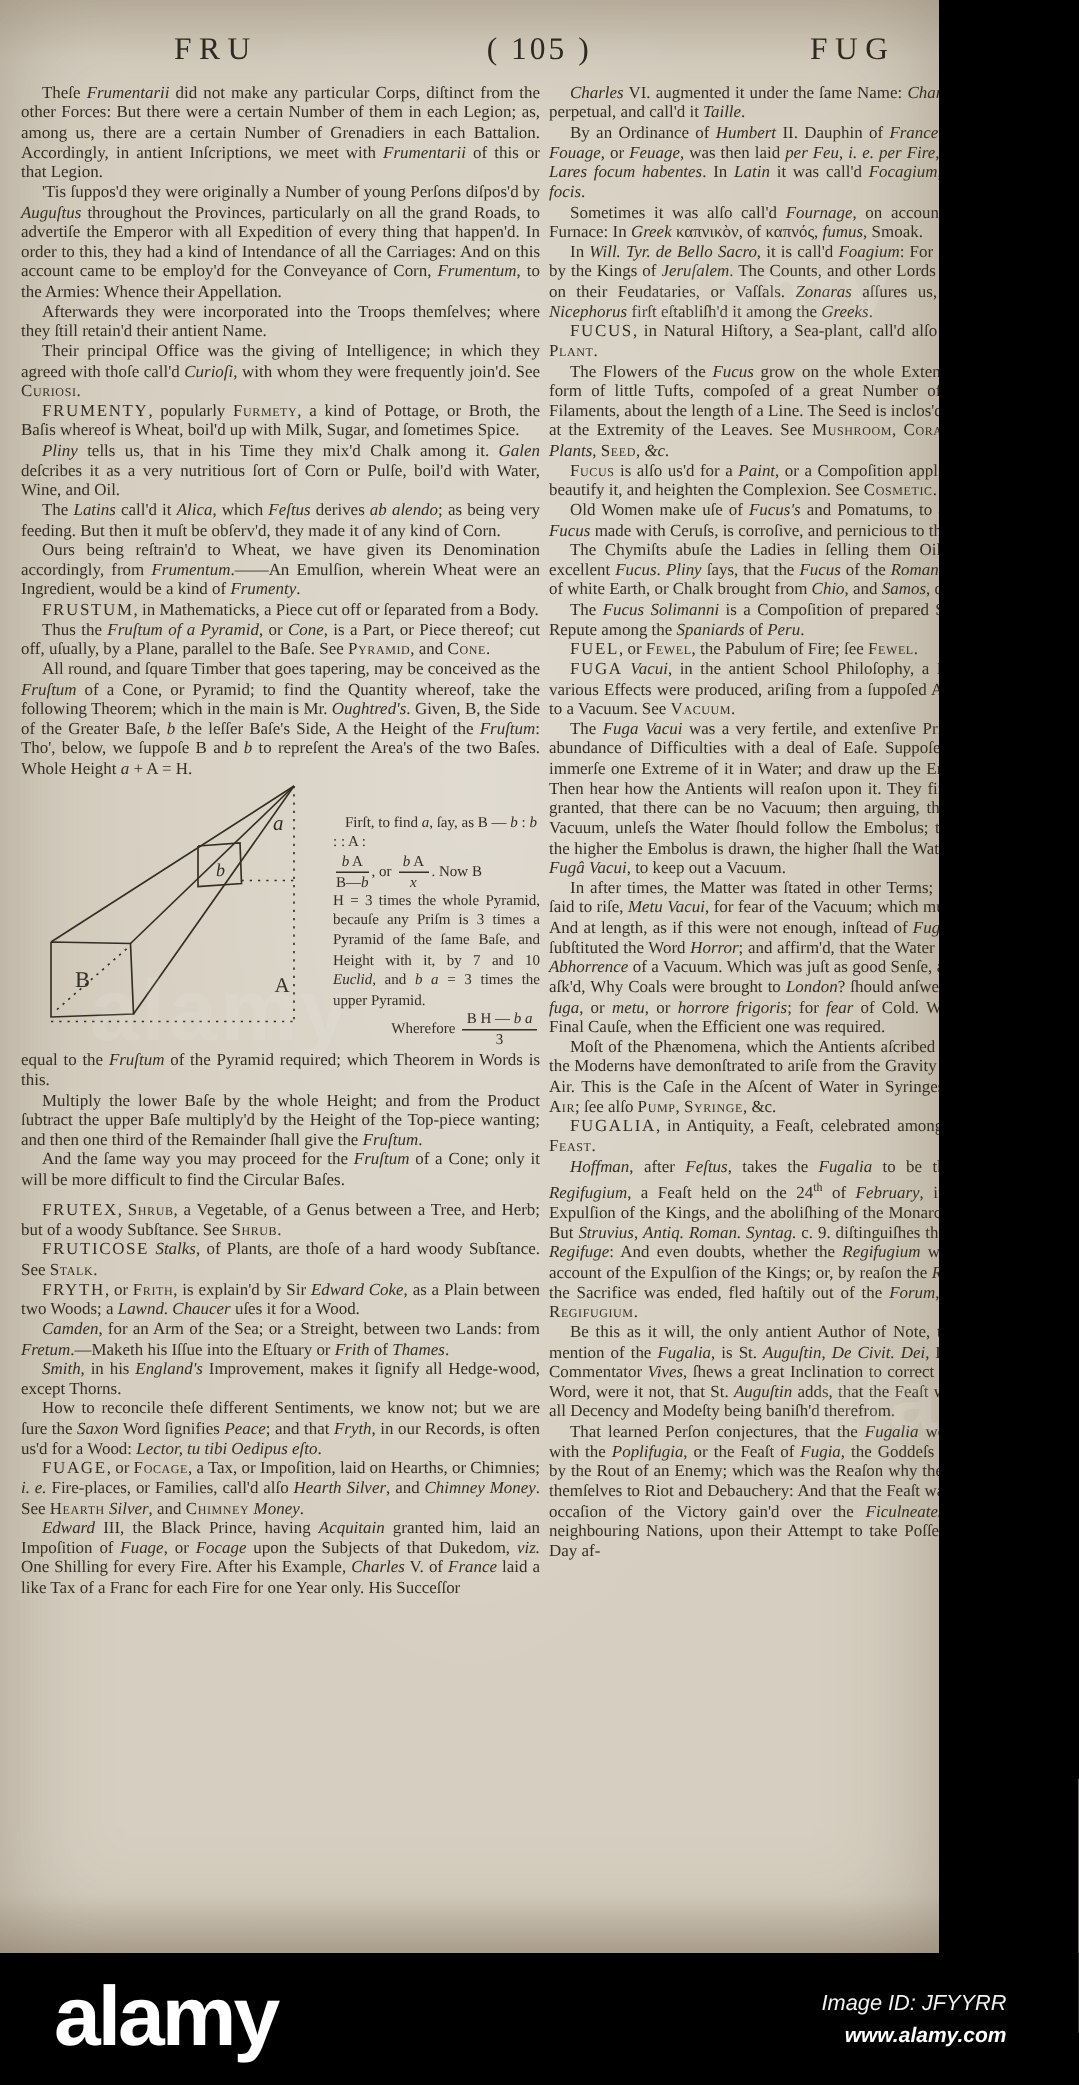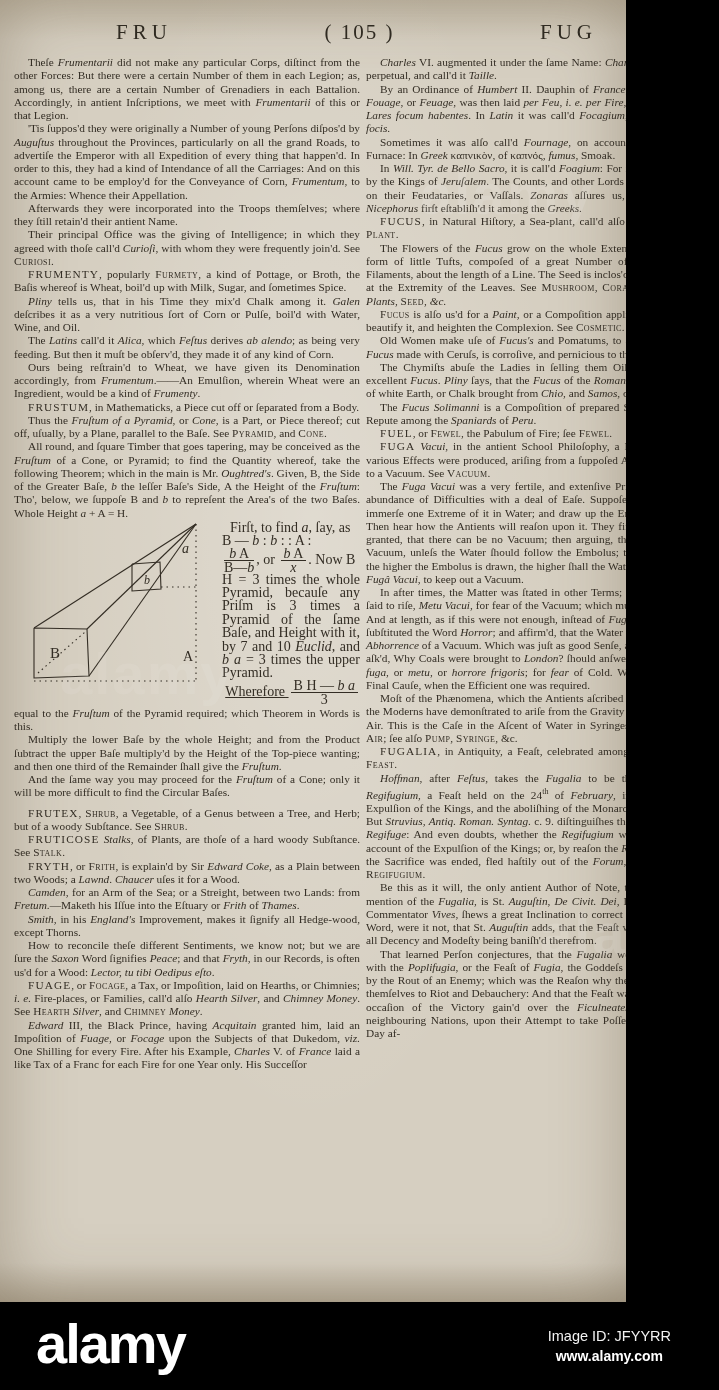--- a/index.html
+++ b/index.html
@@ -39,27 +39,27 @@
   .col p.noindent{text-indent:0;}
   .gap{margin-top:7px;}
   i{font-style:italic;}
   .sc{font-variant:small-caps;letter-spacing:0.4px;}
   .hw{letter-spacing:1.1px;}
   sup{font-size:8px;}
 
   
   .figure{display:flex;margin:1px 0 2px 0;}
   .fig-art{width:208px;flex:0 0 208px;}
-  .fig-math{flex:1;font-size:14px;line-height:13.4px;text-align:justify;}
+  .fig-math{flex:1;font-size:10px;line-height:13.4px;text-align:justify;margin-top:21px;}
   .fig-math .mline{text-indent:0;margin:0;}
   .fig-math .center{text-align:left;text-indent:8px;}
   .frac{display:inline-block;vertical-align:middle;text-align:center;line-height:11px;margin:0 2px;}
   .frac .num{display:block;border-bottom:1px solid #332d24;padding:0 3px 1px 3px;}
   .frac .den{display:block;padding-top:1px;}
-  .wherefore{margin-top:3px;text-align:right;text-indent:0;text-decoration:underline;}
+  .wherefore{margin-top:3px;text-align:right;text-indent:0;}
   svg text{font-family:"Liberation Serif","DejaVu Serif",serif;fill:#332d24;}
 
   
   .sigrow{position:absolute;top:1309px;left:366px;width:346px;height:16px;font-size:12px;}
   .sig{position:absolute;left:0;width:100%;text-align:right;letter-spacing:2px;}
   .catch{position:absolute;right:2px;top:-12px;font-size:11.3px;}
 
   
   .ghost{
     position:absolute;font-family:"Liberation Sans","DejaVu Sans",sans-serif;
@@ -73,21 +73,21 @@
   
   .bar{
     position:relative;width:719px;height:88px;background:#000;
     display:flex;align-items:center;
     font-family:"Liberation Sans","DejaVu Sans",sans-serif;color:#fff;
   }
   .bar-logo{
     margin-left:36px;font-size:56px;font-weight:bold;letter-spacing:-2px;
     line-height:1;transform:translateY(-2px);
   }
-  .bar-right{margin-left:auto;margin-right:48px;text-align:center;}
+  .bar-right{margin-left:auto;margin-right:48px;text-align:right;font-style:italic;}
   .bar-id{font-size:14.5px;font-weight:normal;margin-bottom:4px;color:#f2f2f2;}
   .bar-url{font-size:14px;font-weight:bold;}
 </style>
 </head>
 <body>
 
 <div class="scan">
 
   <div class="header">
     <span class="h-left">FRU</span>

